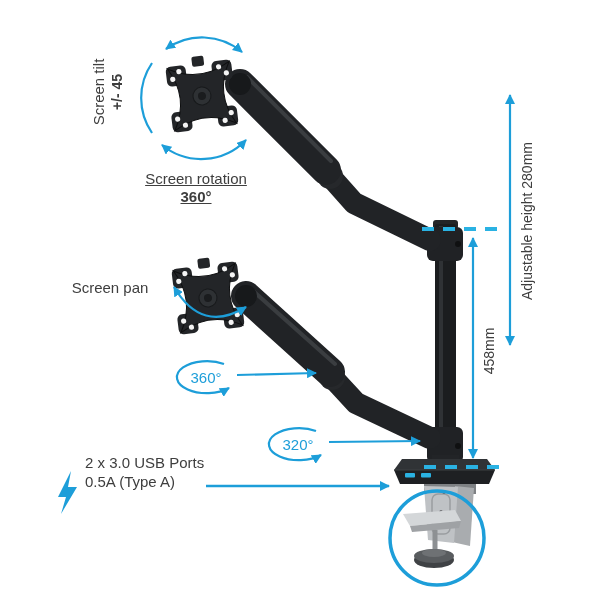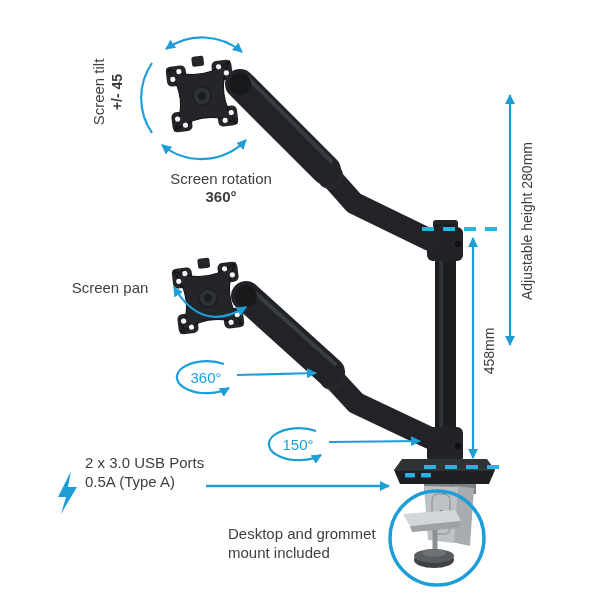--- a/index.html
+++ b/index.html
@@ -147,40 +147,36 @@
     <path d="M 510,95 L 510,345" stroke="#1d9ed9" stroke-width="2.2" fill="none" marker-start="url(#ah)" marker-end="url(#ah)"></path>
 
     <path d="M 71,471 L 58,497 L 66,497 L 61,514 L 77,487 L 68,487 Z" fill="#1d9ed9"></path>
   </svg>
 
   <div class="lbl rot center" style="left:58px;top:74px;width:100px;">
     <div>Screen tilt</div>
     <div class="bold sm">+/- 45</div>
   </div>
 
-  <div class="lbl center" style="left:141px;top:170px;width:160px;">
+  <div class="lbl center" style="left:116px;top:170px;width:160px;text-decoration:underline;">
     <div>Screen rotation</div>
     <div class="bold">360°</div>
   </div>
 
   <div class="lbl center" style="left:30px;top:279px;width:160px;text-align:center;">
     <div>Screen pan</div>
   </div>
 
   <div class="lbl blue center" style="left:176px;top:369px;width:60px;">360°</div>
 
-  <div class="lbl blue center" style="left:268px;top:436px;width:60px;">150°</div>
+  <div class="lbl blue center" style="left:268px;top:436px;width:60px;">320°</div>
 
   <div class="lbl rot center sm" style="left:449px;top:342px;width:80px;">458mm</div>
 
   <div class="lbl rot center sm" style="left:437px;top:212px;width:180px;">Adjustable height 280mm</div>
 
   <div class="lbl" style="left:85px;top:453px;line-height:19px;">
     <div>2 x 3.0 USB Ports</div>
     <div>0.5A (Type A)</div>
   </div>
 
-  <div class="lbl" style="left:228px;top:524px;line-height:19px;">
-    <div>Desktop and grommet</div>
-    <div>mount included</div>
-  </div>
 
 </div>
 
 </body></html>

